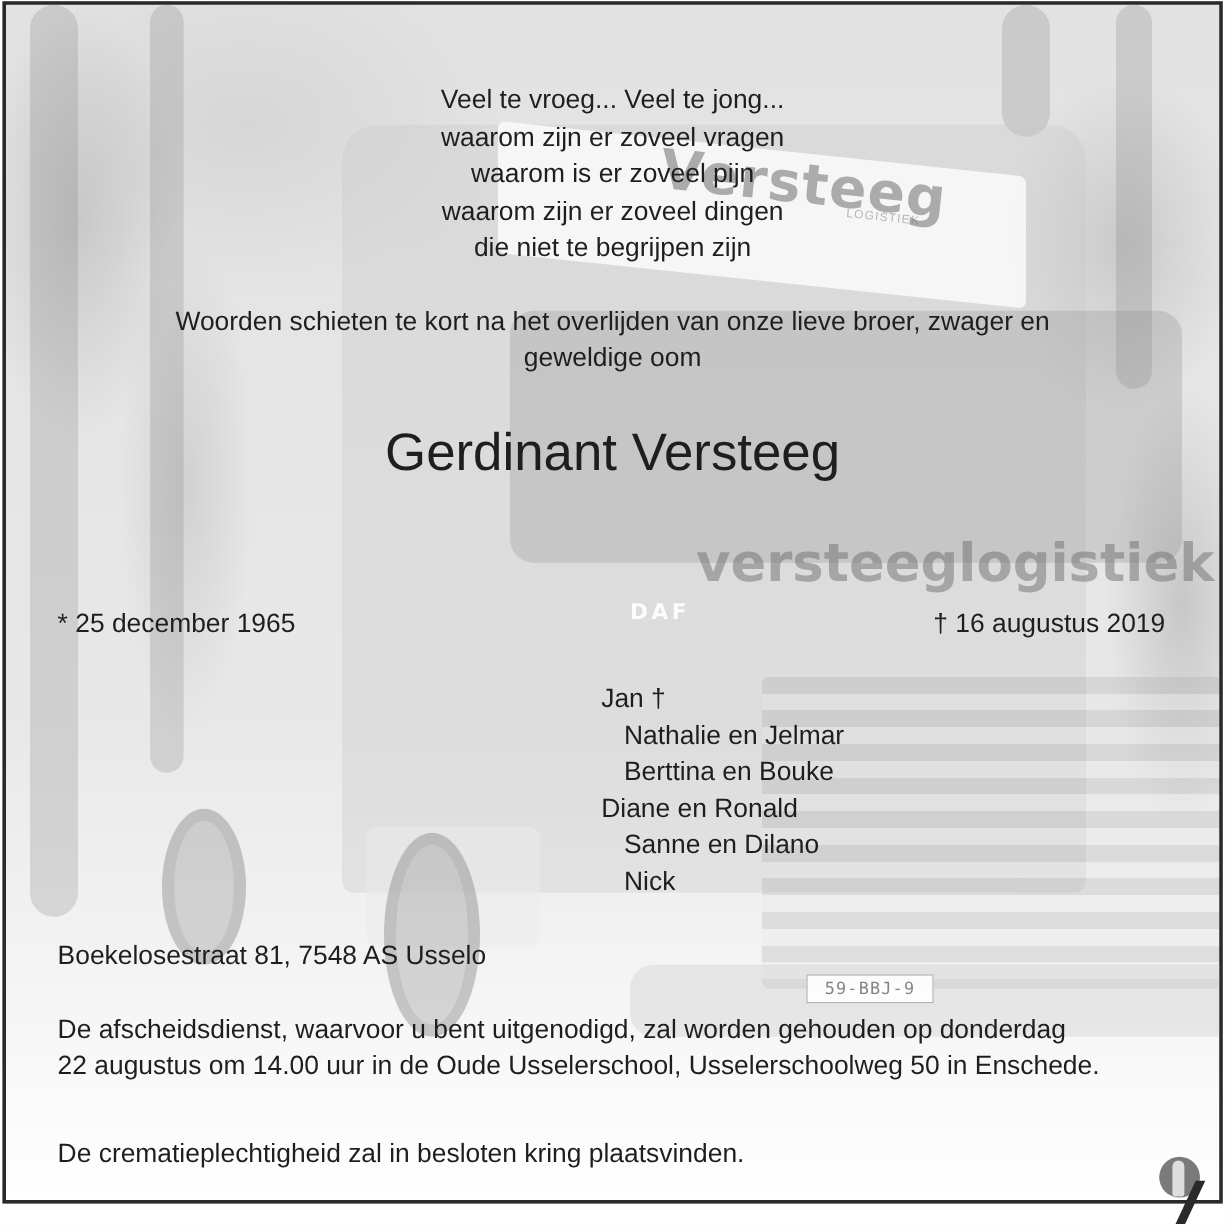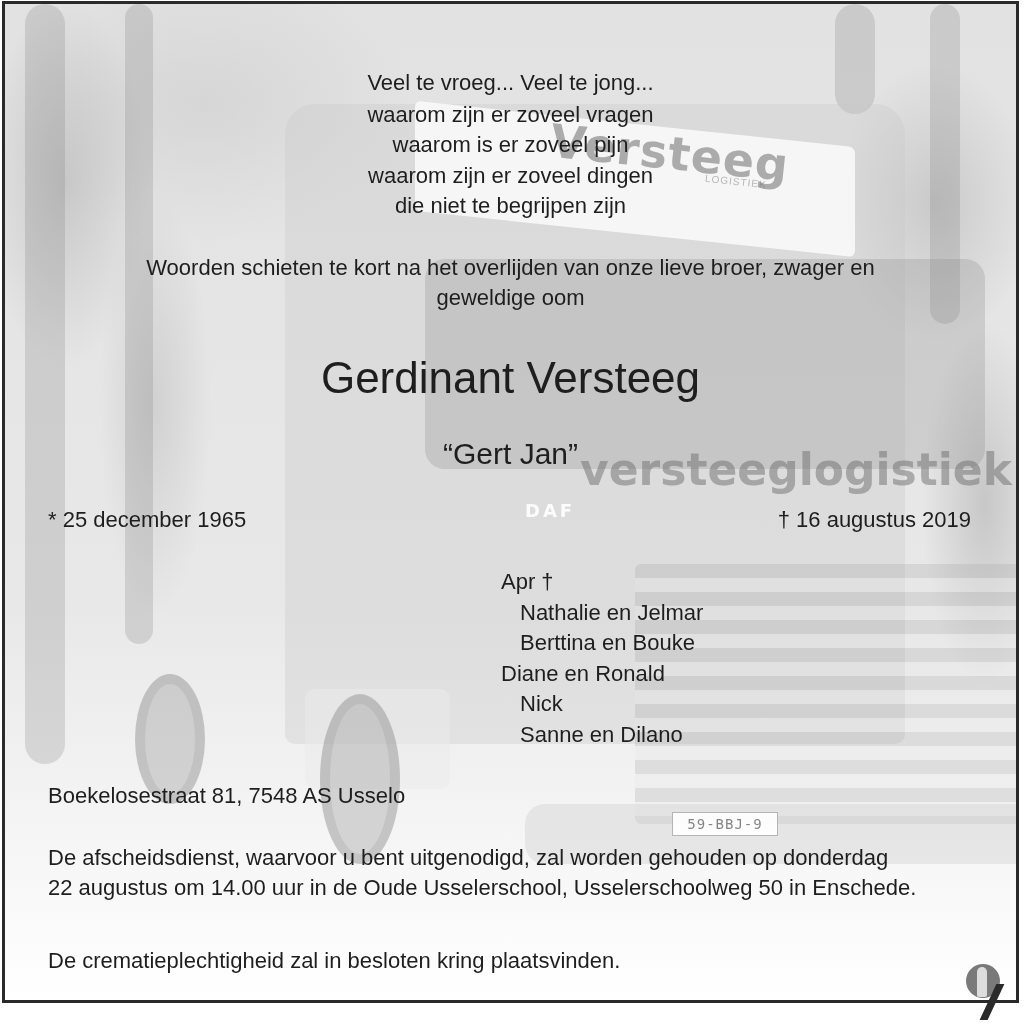--- a/index.html
+++ b/index.html
@@ -105,32 +105,31 @@
 
     <div class="t center poem" style="top:96px;">waarom zijn er zoveel vragen</div>
     <div class="t center poem" style="top:126px;">waarom is er zoveel pijn</div>
     <div class="t center poem" style="top:157px;">waarom zijn er zoveel dingen</div>
     <div class="t center poem" style="top:187px;">die niet te begrijpen zijn</div>
 
     <div class="t center" style="top:249px;text-align:center;">Woorden schieten te kort na het overlijden van onze lieve broer, zwager en</div>
     <div class="t center" style="top:279px;">geweldige oom</div>
 
     <div class="t center name">Gerdinant Versteeg</div>
-    <div class="t center nickname">“Gert Jan”</div>
 
     <div class="t" style="left:43px;top:501px;">* 25 december 1965</div>
     <div class="t" style="right:45px;top:501px;">† 16 augustus 2019</div>
 
     <div class="family">
-      <div>Apr †</div>
+      <div>Jan †</div>
       <div class="indent">Nathalie en Jelmar</div>
       <div class="indent">Berttina en Bouke</div>
       <div>Diane en Ronald</div>
+      <div class="indent">Sanne en Dilano</div>
       <div class="indent">Nick</div>
-      <div class="indent">Sanne en Dilano</div>
     </div>
 
     <div class="t" style="left:43px;top:777px;">Boekelosestraat 81, 7548 AS  Usselo</div>
 
     <div class="t" style="left:43px;top:839px;">De afscheidsdienst, waarvoor u bent uitgenodigd, zal worden gehouden op donderdag</div>
     <div class="t" style="left:43px;top:869px;">22 augustus om 14.00 uur in de Oude Usselerschool, Usselerschoolweg 50 in Enschede.</div>
 
     <div class="t" style="left:43px;top:930px;margin-top:12px;">De crematieplechtigheid zal in besloten kring plaatsvinden.</div>
   </div>
 </div>

